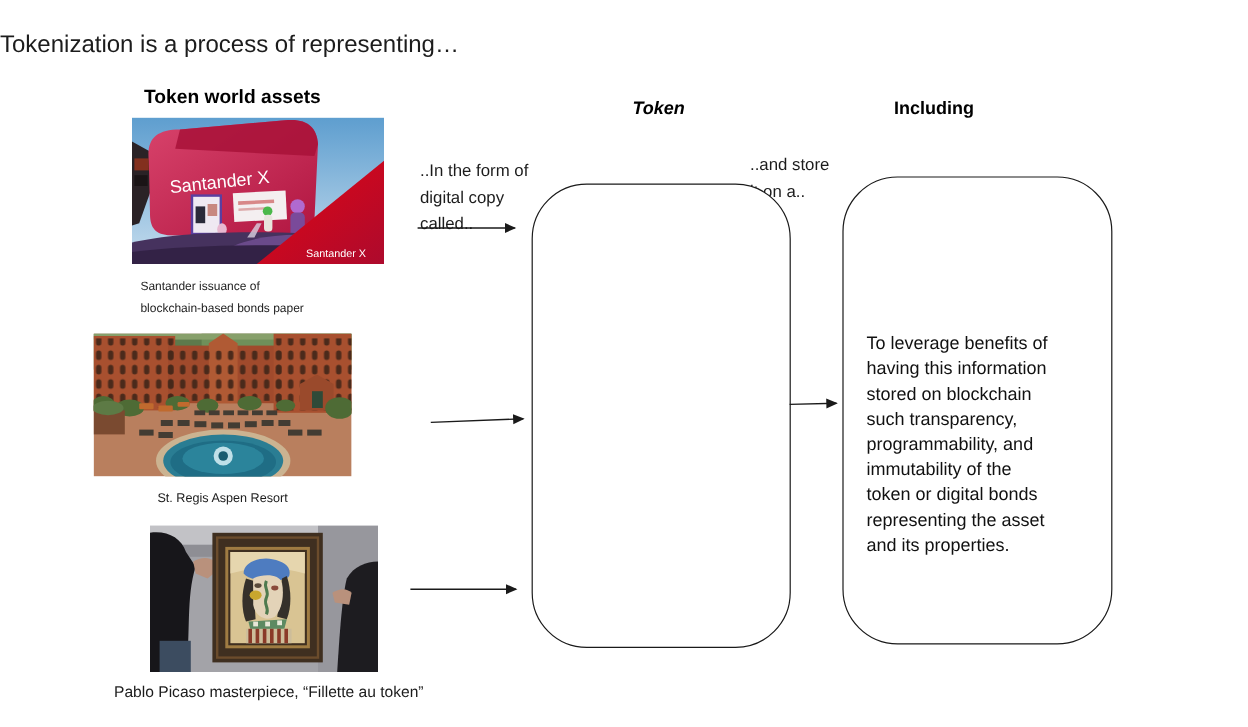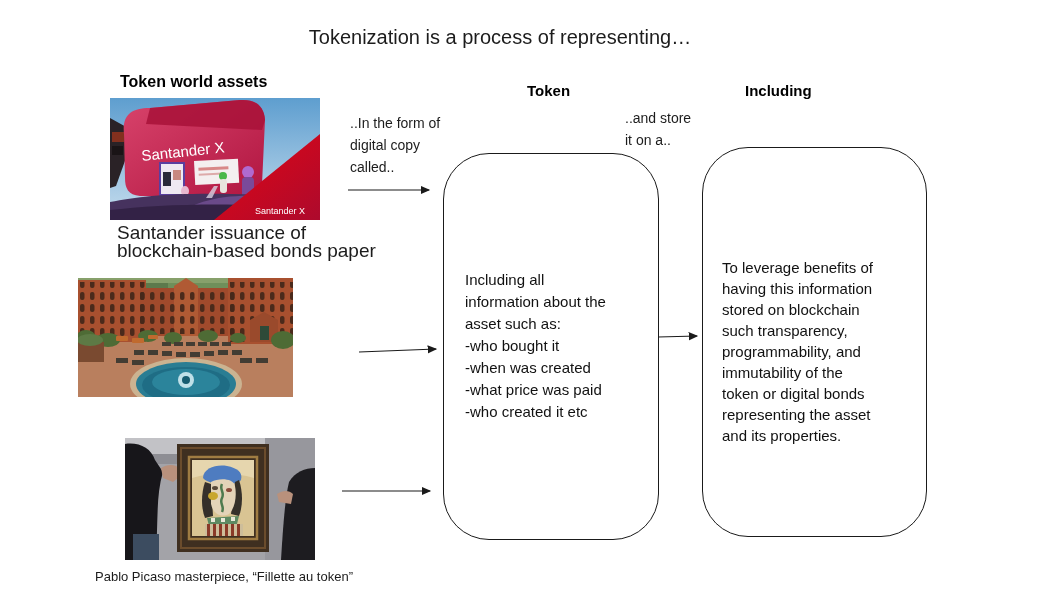--- a/index.html
+++ b/index.html
@@ -1,32 +1,32 @@
 <!DOCTYPE html>
 <html><head>
 <meta charset="utf-8">
 <style>
   html,body { margin:0; padding:0; background:#ffffff; }
   .slide {
     position:relative; width:1040px; height:606px; background:#ffffff;
     font-family:"Liberation Sans", sans-serif; color:#111; overflow:hidden;
   }
-  .pre { white-space:pre-line; }
+  .pre { white-space:pre-line;margin-top:19px; }
   .slide-title {
-    position:absolute; left:0; top:26px; width:1000px; text-align:center;
+    position:absolute; left:0; top:26px; width:1000px; 
     font-size:20px; color:#1c1c1c;
   }
   .col-header { position:absolute; font-weight:bold; font-size:15px; color:#000; }
   .assets-header { left:120px; top:73px; font-size:16px; }
-  .token-header { left:527px; top:82px; }
+  .token-header { left:527px; top:82px;font-style:italic; }
   .blockchain-header { left:745px; top:82px; }
   .photo { position:absolute; line-height:0; }
   .photo svg { display:block; }
   .caption { position:absolute; font-size:13px; line-height:18px; color:#1c1c1c; }
-  .caption-santander { left:117px; top:224px; font-size:19px; }
+  .caption-santander { left:117px; top:212px; font-size:10px; }
   .caption-stregis { left:78px; top:406px; width:215px; text-align:center; font-size:10.5px; }
   .caption-picasso { left:95px; top:568px; }
   .annotation { position:absolute; font-size:14px; line-height:22px; color:#1c1c1c; }
   .annotation-form { left:350px; top:112px; }
   .annotation-store { left:625px; top:107px; }
   .round-box {
     position:absolute; border:1.4px solid #1a1a1a; border-radius:46px; background:#ffffff;
   }
   .token-box { left:443px; top:153px; width:214px; height:385px; }
   .blockchain-box { left:702px; top:147px; width:223px; height:388px; }
@@ -151,20 +151,21 @@
           <rect x="178" y="80" width="12" height="5"></rect>
       </g>
       <ellipse cx="108" cy="106" rx="56" ry="26" fill="#cbb391"></ellipse>
       <ellipse cx="108" cy="106" rx="50" ry="22" fill="#2a7d93"></ellipse>
       <ellipse cx="108" cy="107" rx="44" ry="18" fill="#1f6d85"></ellipse>
       <ellipse cx="108" cy="104" rx="34" ry="13" fill="#2e89a0" opacity="0.8"></ellipse>
       <circle cx="108" cy="102" r="8" fill="#bfe0e8"></circle>
       <circle cx="108" cy="102" r="4" fill="#175c70"></circle>
     </svg>
   </div>
+  <div class="caption caption-stregis">St. Regis Aspen Resort</div>
 
   <div class="photo" style="left:125px; top:438px;">
     <svg width="190" height="122" viewBox="0 0 190 122">
       <rect width="190" height="122" fill="#a3a3a8"></rect>
       <rect width="190" height="16" fill="#c2c2c6"></rect>
       <rect x="0" y="16" width="190" height="10" fill="#8e8e94"></rect>
       <rect x="140" y="0" width="50" height="122" fill="#97979d"></rect>
       <path d="M0,6 C14,4 26,10 30,22 L38,34 C30,60 34,90 30,122 L0,122 Z" fill="#17161a"></path>
       <path d="M36,30 C42,26 50,26 54,30 L58,36 L48,44 L38,40 Z" fill="#b9917c"></path>
       <rect x="8" y="96" width="26" height="26" fill="#3c4c60"></rect>
@@ -200,27 +201,20 @@
   </div>
   <div class="caption caption-picasso">Pablo Picaso masterpiece, “Fillette au token”</div>
 
   <div class="annotation annotation-form pre">..In the form of
 digital copy
 called..</div>
   <div class="annotation annotation-store pre">..and store
 it on a..</div>
 
   <div class="round-box token-box"></div>
-  <div class="box-text token-box-text pre">Including all
-information about the
-asset such as:
--who bought it
--when was created
--what price was paid
--who created it etc</div>
 
   <div class="round-box blockchain-box"></div>
   <div class="box-text blockchain-box-text pre">To leverage benefits of
 having this information
 stored on blockchain
 such transparency,
 programmability, and
 immutability of the
 token or digital bonds
 representing the asset

